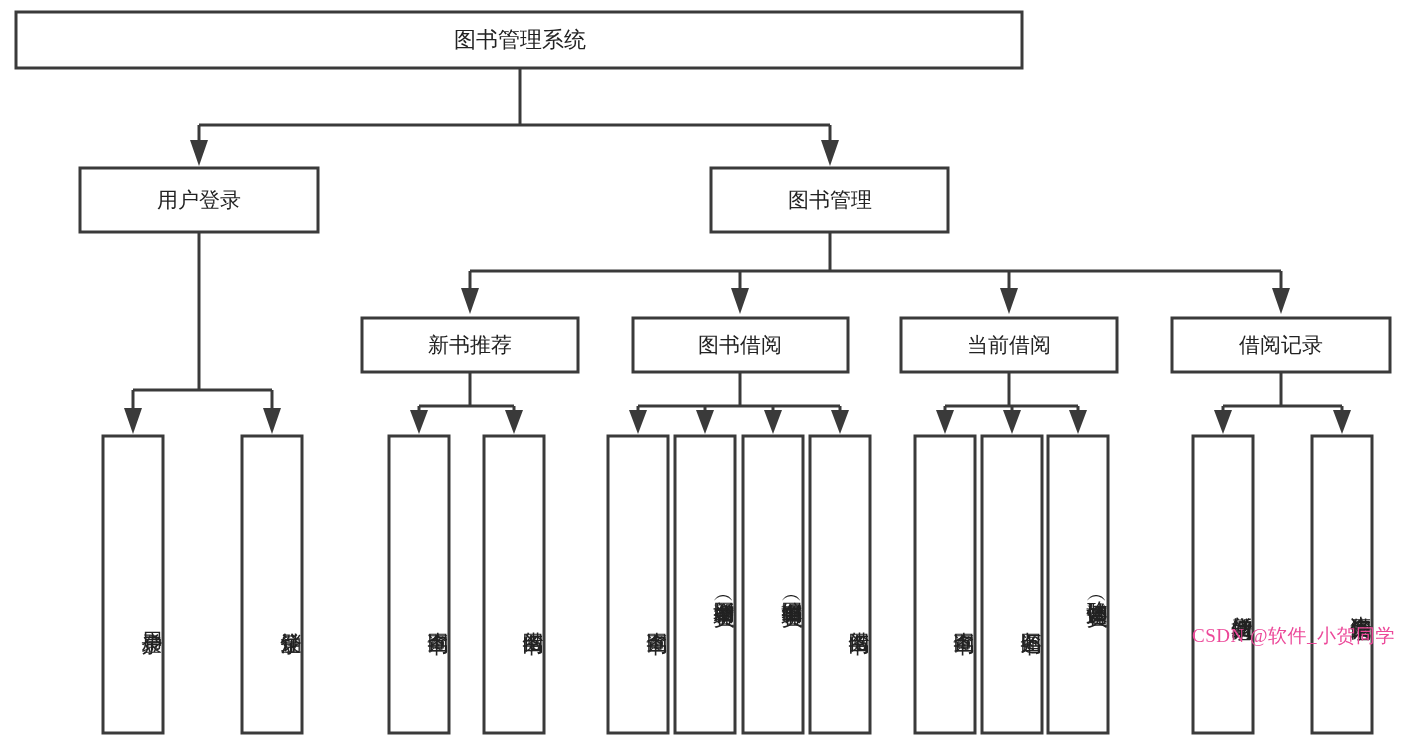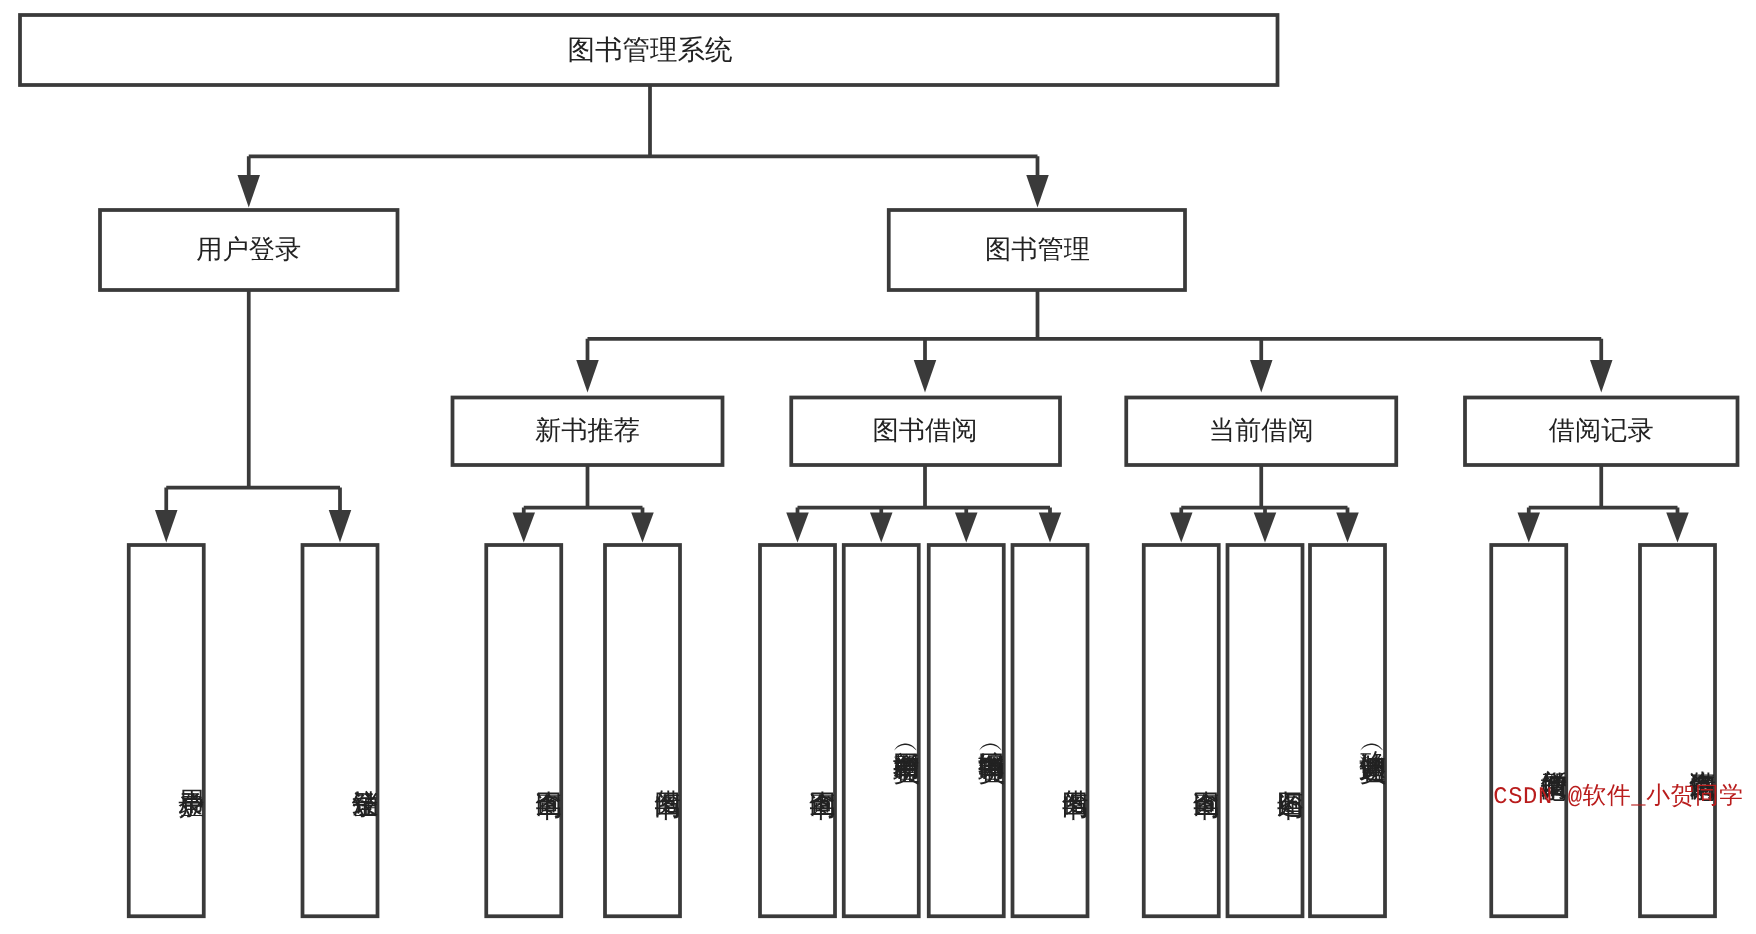--- a/index.html
+++ b/index.html
@@ -71,23 +71,23 @@
     align-items: flex-start;
     justify-content: center;
     text-align: center;
     pointer-events: none;
     user-select: none;
   }
   .watermark {
     position: absolute;
     right: 10px;
     bottom: 6px;
-    font-family: Liberation Mono, monospace;
+    font-family: Liberation Serif, serif;
     font-size: 19px;
-    color: #b91c1c;
+    color: #ec4899;
     letter-spacing: 0.5px;
     white-space: nowrap;
   }
 </style>
 </head>
 <body>
 
 <div id="diagram-root">
 
   <svg class="canvas" viewBox="0 0 1405 747">

